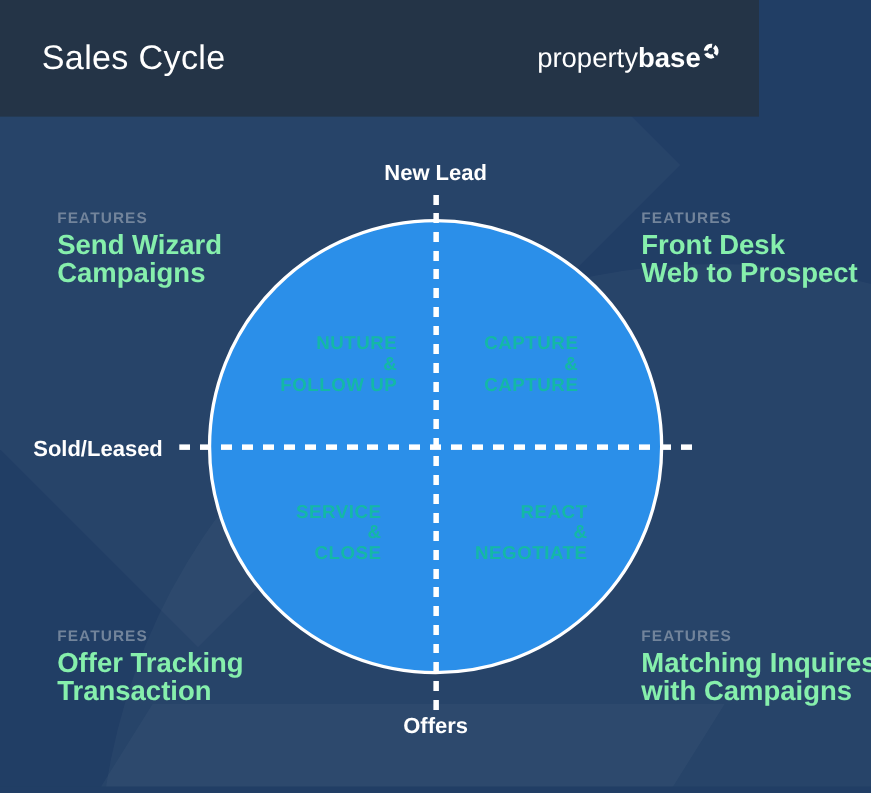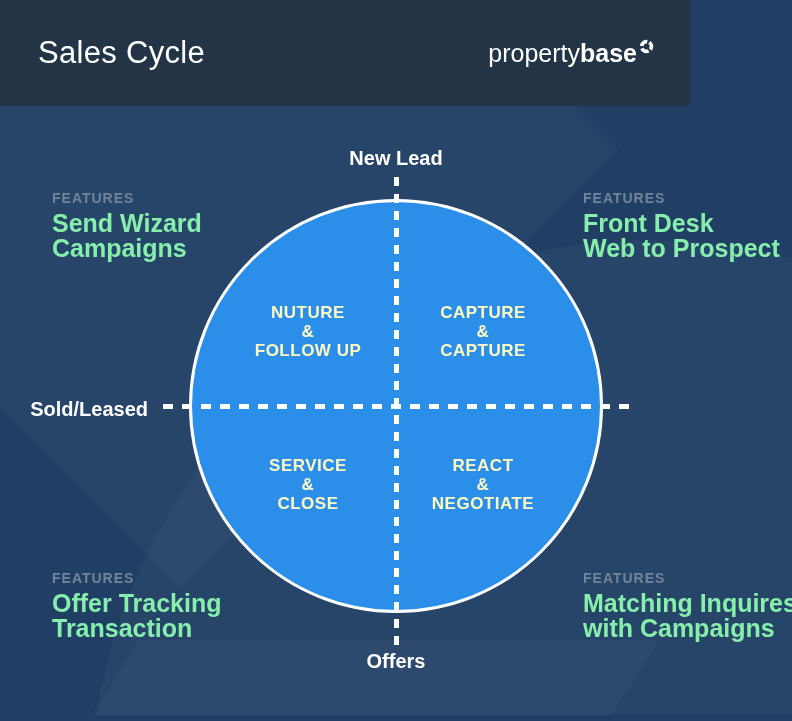--- a/index.html
+++ b/index.html
@@ -55,21 +55,21 @@
     white-space:nowrap;
   }
   .axis-top    { left:396px; top:58px;  transform:translate(-50%,-50%); }
   .axis-bottom { left:396px; top:561px; transform:translate(-50%,-50%); }
   .axis-left   { right:644px; top:309px; transform:translateY(-50%); }
   .axis-right  { left:646px;  top:309px; transform:translateY(-50%); }
 
   
   .quad {
     position:absolute; z-index:3; transform:translate(-50%,-50%);
-    text-align:center; color:#fef9c3; font-weight:700; font-size:17px;
+    text-align:right; color:#14b8a6; font-weight:700; font-size:17px;
     line-height:19px; letter-spacing:0.5px; white-space:nowrap;
   }
   .quad-tl { left:308px; top:231px; }
   .quad-tr { left:483px; top:231px; }
   .quad-bl { left:308px; top:384px; }
   .quad-br { left:483px; top:384px; }
 
   
   .feat { position:absolute; z-index:3; }
   .feat-tl { left:52px;  top:90px; }

